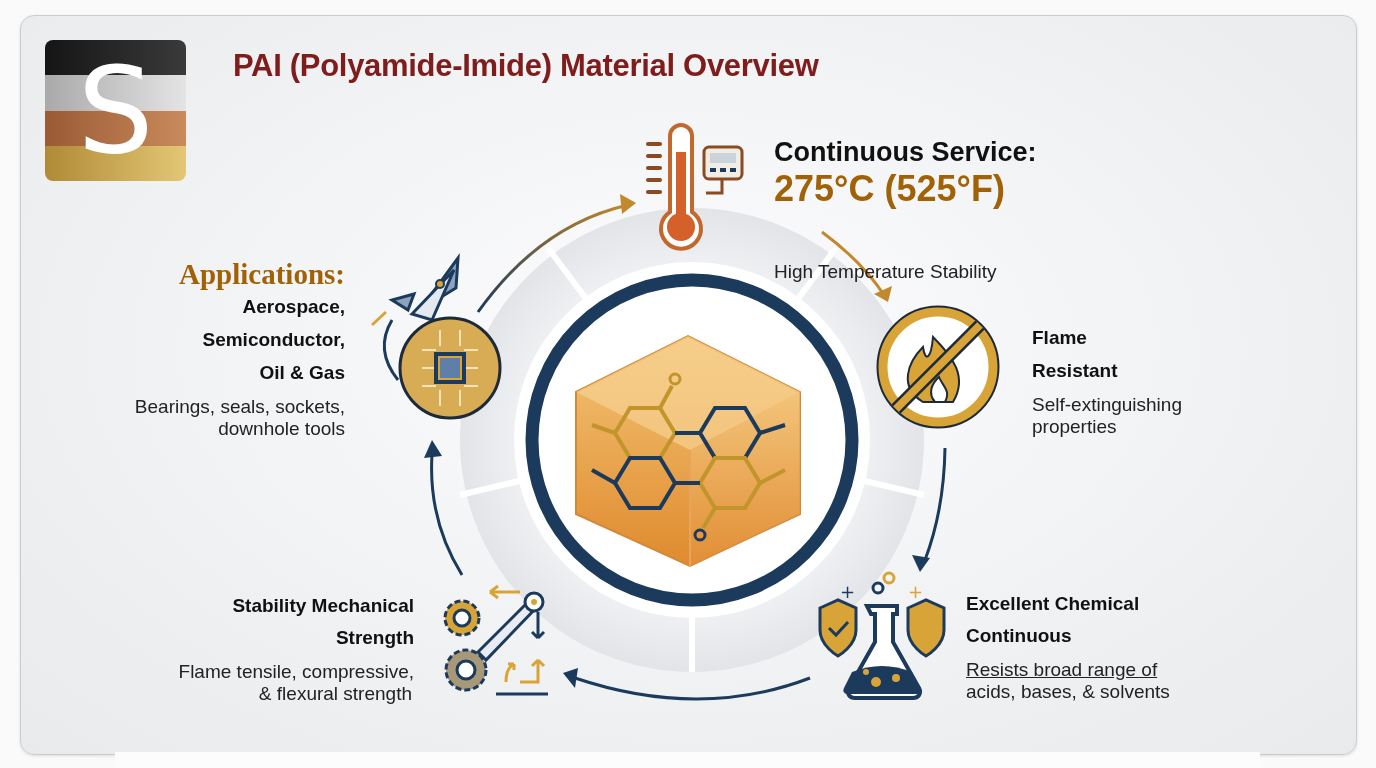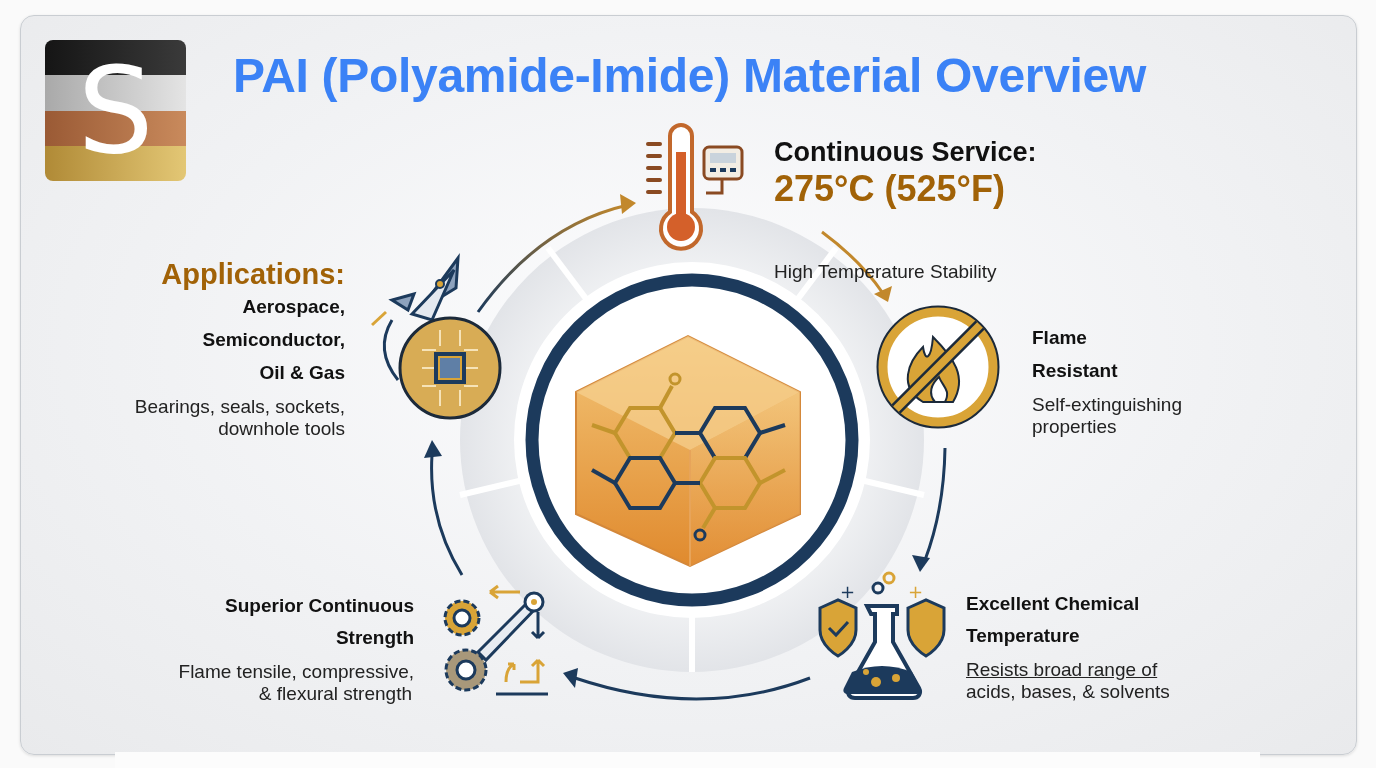--- a/index.html
+++ b/index.html
@@ -4,21 +4,21 @@
 <style>
   html,body{margin:0;padding:0;}
   body{width:1376px;height:768px;background:#fafafa;position:relative;overflow:hidden;font-family:"Liberation Sans",sans-serif;}
   .card{position:absolute;left:20px;top:15px;width:1335px;height:738px;border-radius:14px;border:1.5px solid #c9cdd2;
         background:radial-gradient(ellipse at 50% 45%,#fdfdfe 0%,#f1f2f4 55%,#e9eaec 100%);box-shadow:0 1px 3px rgba(0,0,0,.12);}
   .bottom-strip{position:absolute;left:115px;top:752px;width:1145px;height:16px;background:#fcfcfc;}
   .logo{position:absolute;left:45px;top:40px;width:141px;height:141px;border-radius:8px;overflow:hidden;}
   .logo .b{height:25%;}
   .logo .s{position:absolute;left:0;top:0;width:100%;height:100%;display:flex;align-items:center;justify-content:center;
            color:#fff;font-family:"DejaVu Sans",sans-serif;font-size:120px;line-height:1;font-weight:400;}
-  .title{position:absolute;left:233px;top:48px;font-size:48px;font-weight:700;color:#3b82f6;letter-spacing:-0.3px;white-space:nowrap;}
+  .title{position:absolute;left:233px;top:48px;font-size:31px;font-weight:700;color:#7f1d1d;letter-spacing:-0.3px;white-space:nowrap;}
   .txt{position:absolute;white-space:nowrap;}
   .h{font-weight:700;color:#111;font-size:19px;line-height:32px;}
   .sub{color:#222;font-size:19px;line-height:22px;}
   .gold{color:#a16207;}
   .right{text-align:right;}
   svg{position:absolute;overflow:visible;}
 </style>
 </head>
 <body>
 
@@ -149,57 +149,57 @@
   <path d="M40 100 q30 -12 60 0 l8 16 c2 4 -1 6 -4 6 h-68 c-3 0 -6 -2 -4 -6z" fill="#1c3a5c"></path>
   <circle cx="64" cy="110" r="5" fill="#d9a437"></circle>
     <circle cx="84" cy="106" r="4" fill="#d9a437"></circle>
     <circle cx="54" cy="100" r="3" fill="#d9a437"></circle>
   <circle cx="66" cy="16" r="5" fill="none" stroke="#1c3a5c" stroke-width="3"></circle>
   <circle cx="77" cy="6" r="5" fill="none" stroke="#d9a437" stroke-width="3"></circle>
   <text x="28" y="26" fill="#1c3a5c" font-size="18" font-family="DejaVu Sans, sans-serif">+</text>
   <text x="96" y="26" fill="#d9a437" font-size="18" font-family="DejaVu Sans, sans-serif">+</text>
 </svg>
 <div class="txt h" style="left:966px;top:588px;">Excellent Chemical</div>
-<div class="txt h" style="left:966px;top:620px;">Temperature</div>
+<div class="txt h" style="left:966px;top:620px;">Continuous</div>
 <div class="txt sub" style="left:966px;top:659px;text-decoration:underline;">Resists broad range of</div>
 <div class="txt sub" style="left:966px;top:681px;">acids, bases, &amp; solvents</div>
 
 <svg width="120" height="120" style="left:438px;top:582px">
   <g stroke="#1c3a5c" stroke-width="3">
     <circle cx="24" cy="36" r="17" fill="#d9a437" stroke-dasharray="6 3"></circle>
     <circle cx="24" cy="36" r="8" fill="#fff"></circle>
     <circle cx="28" cy="88" r="20" fill="#a8987a" stroke-dasharray="6 3"></circle>
     <circle cx="28" cy="88" r="9" fill="#fff"></circle>
   </g>
   <path d="M40 70 L92 18 L100 24 L48 78 z" fill="#e8ecf2" stroke="#1c3a5c" stroke-width="3"></path>
   <circle cx="96" cy="20" r="9" fill="#fff" stroke="#1c3a5c" stroke-width="3"></circle>
   <circle cx="96" cy="20" r="3" fill="#d9a437"></circle>
   <path d="M82 10 h-30 m0 0 l8 -6 m-8 6 l8 6" fill="none" stroke="#d9a437" stroke-width="3"></path>
   <path d="M100 30 v26 m0 0 l-6 -6 m6 6 l6 -6" fill="none" stroke="#1c3a5c" stroke-width="3"></path>
   <path d="M68 100 q0 -14 8 -18 m0 0 l-6 0 m6 0 l0 6" fill="none" stroke="#d9a437" stroke-width="3"></path>
   <path d="M82 100 h18 v-22 m0 0 l-6 6 m6 -6 l6 6" fill="none" stroke="#d9a437" stroke-width="3"></path>
   <line x1="58" y1="112" x2="110" y2="112" stroke="#1c3a5c" stroke-width="3"></line>
 </svg>
-<div class="txt h right" style="right:962px;top:590px;">Superior Continuous</div>
+<div class="txt h right" style="right:962px;top:590px;">Stability Mechanical</div>
 <div class="txt h right" style="right:962px;top:622px;">Strength</div>
 <div class="txt sub right" style="right:962px;top:661px;">Flame tensile, compressive,</div>
 <div class="txt sub right" style="right:964px;top:683px;">&amp; flexural strength</div>
 
 <svg width="140" height="160" style="left:362px;top:250px">
   <path d="M30 70 q-18 30 6 60" fill="none" stroke="#1c3a5c" stroke-width="3"></path>
   <line x1="10" y1="75" x2="24" y2="62" stroke="#d9a437" stroke-width="3"></line>
   <path d="M58 60 L96 8 L94 38 Z" fill="#8da2bd" stroke="#1c3a5c" stroke-width="3"></path>
   <path d="M50 64 L92 20 L70 70 Z" fill="#e4e9f0" stroke="#1c3a5c" stroke-width="3"></path>
   <path d="M52 44 L30 50 L46 60 Z" fill="#8da2bd" stroke="#1c3a5c" stroke-width="3"></path>
   <circle cx="78" cy="34" r="4" fill="#d9a437" stroke="#1c3a5c" stroke-width="2"></circle>
   <circle cx="88" cy="118" r="50" fill="#d8ac55" stroke="#1c2a3a" stroke-width="3"></circle>
   <g stroke="#f6e3b8" stroke-width="2" fill="none">
     <path d="M60 100 h14 M60 118 h14 M60 136 h14 M102 100 h14 M102 118 h14 M102 136 h14 M78 80 v16 M98 80 v16 M78 140 v16 M98 140 v16"></path>
   </g>
   <rect x="72" y="102" width="32" height="32" fill="#1c3a5c"></rect>
   <rect x="77" y="107" width="22" height="22" fill="#5f7fa6" stroke="#d9a437" stroke-width="2"></rect>
 </svg>
-<div class="txt gold right" style="right:1031px;top:258px;font-size:29px;font-weight:700;line-height:32px;">Applications:</div>
+<div class="txt gold right" style="right:1031px;top:258px;font-size:29px;font-weight:700;line-height:32px;font-family:Liberation Serif, serif;">Applications:</div>
 <div class="txt h right" style="right:1031px;top:291px;">Aerospace,</div>
 <div class="txt h right" style="right:1031px;top:324px;">Semiconductor,</div>
 <div class="txt h right" style="right:1031px;top:357px;">Oil &amp; Gas</div>
 <div class="txt sub right" style="right:1031px;top:396px;">Bearings, seals, sockets,</div>
 <div class="txt sub right" style="right:1031px;top:418px;">downhole tools</div>
 
 </body></html>

